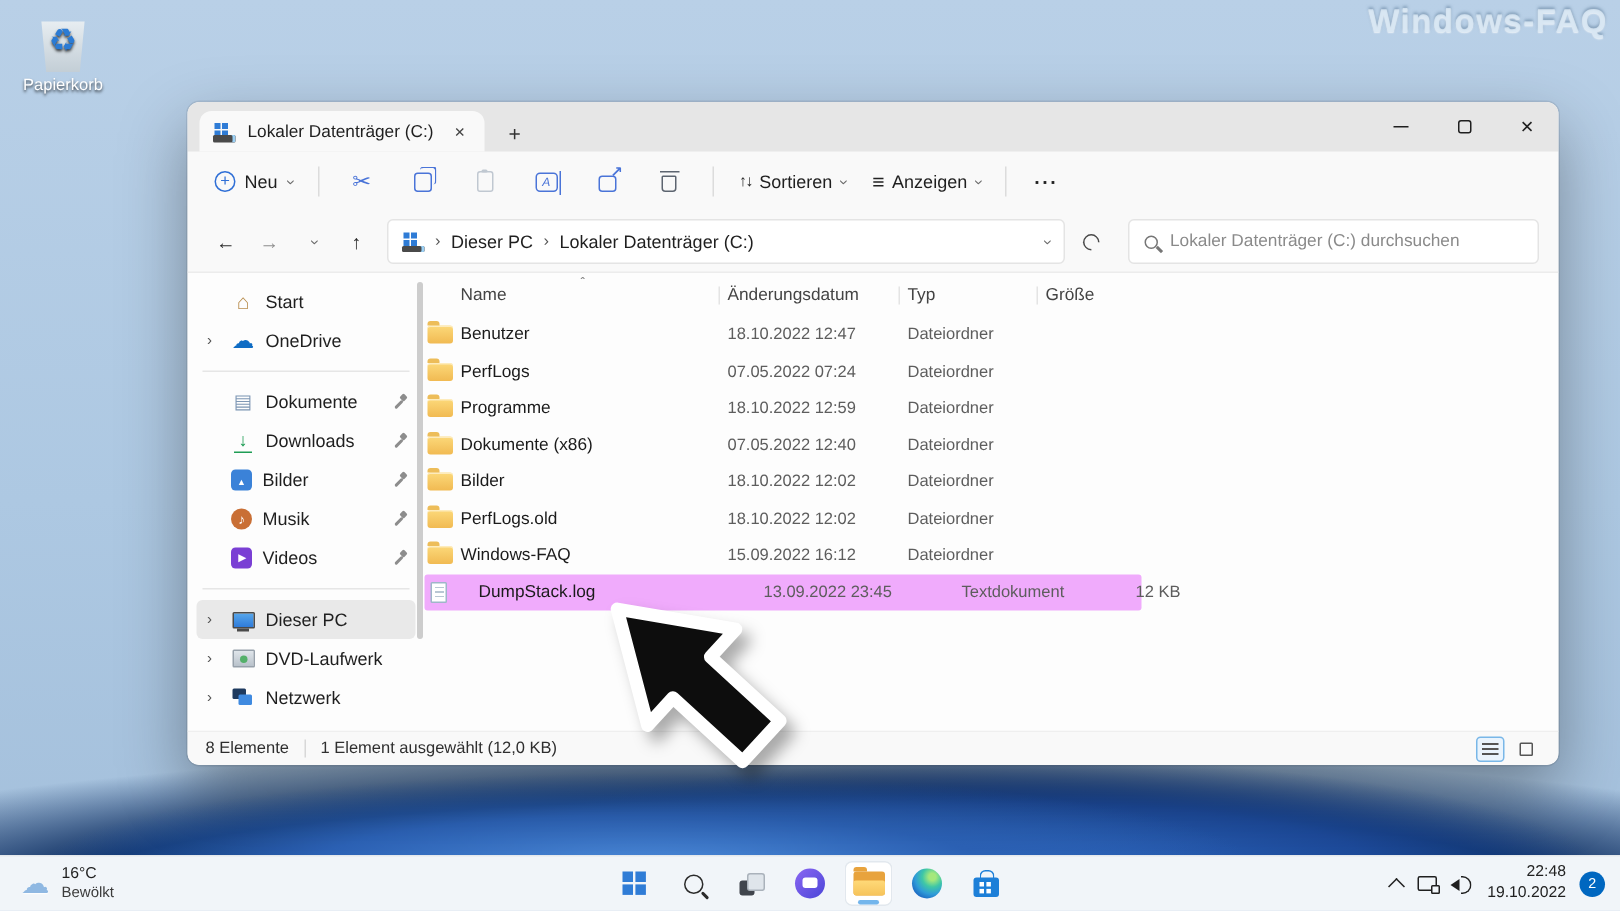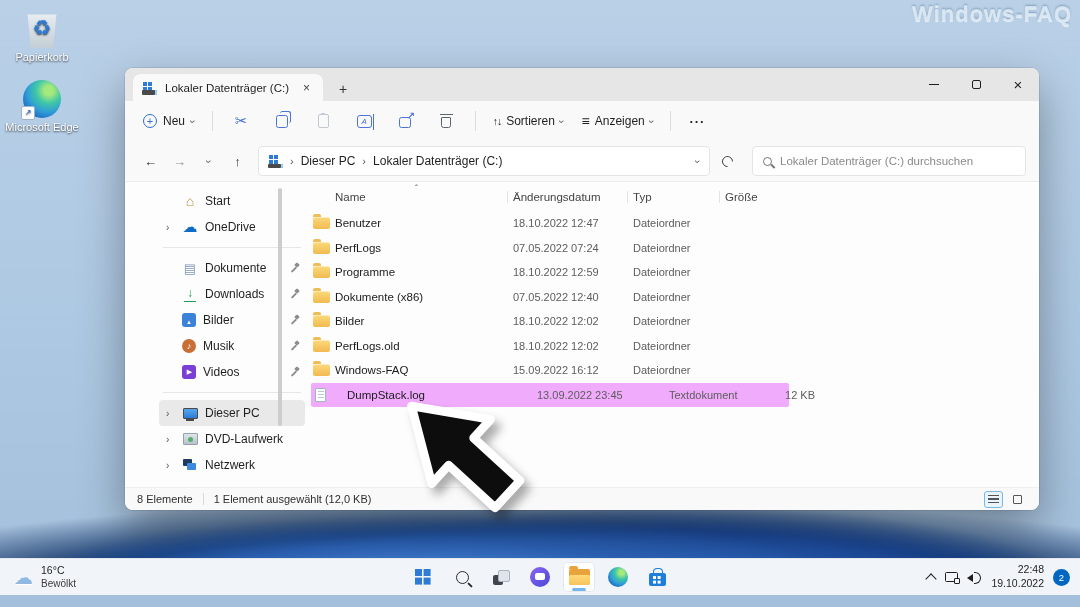--- a/index.html
+++ b/index.html
@@ -104,21 +104,21 @@
     display:flex; align-items:center; gap:8px; padding:0 10px; margin-left:8px; }
   .mag { width:9px; height:9px; border:1.5px solid #767676; border-radius:50%; position:relative; flex:0 0 auto; }
   .mag::after { content:""; position:absolute; width:1.5px; height:5px; background:#767676;
     right:-2px; bottom:-4px; transform:rotate(-45deg); }
   .searchbox input { border:none; outline:none; background:transparent; flex:1; font-size:11.5px; color:#333;
     font-family:"Liberation Sans","DejaVu Sans",sans-serif; }
   .searchbox input::placeholder { color:#8a8a8a; opacity:1; }
 
   
   .wbody { display:flex; height:305px; background:#fdfdfd; position:relative; }
-  .sidebar { width:158px; padding-top:6px; font-size:12px; color:#1f1f1f;margin-left:28px; }
+  .sidebar { width:158px; padding-top:6px; font-size:12px; color:#1f1f1f; }
   .sb-item { height:26px; display:flex; align-items:center; gap:7px; margin:0 6px; padding:0 4px 0 7px;
     border-radius:4px; position:relative; }
   .sb-item.selected { background:#e9e9e9; }
   .sb-chev { width:9px; flex:0 0 auto; visibility:hidden; color:#555; font-size:10px; }
   .sb-chev::before { content:"›"; }
   .sb-item.has-chev .sb-chev { visibility:visible; }
   .sb-icon { width:16px; height:16px; flex:0 0 auto; display:flex; align-items:center; justify-content:center; position:relative; }
   .sb-label { flex:1; white-space:nowrap; overflow:hidden; }
   .sb-pin { width:11px; height:11px; flex:0 0 auto; position:relative; visibility:hidden; }
   .sb-item.has-pin .sb-pin { visibility:visible; }
@@ -185,21 +185,21 @@
     border:1px solid transparent; border-radius:3px; }
   .view-btn.active { border-color:#79b7e8; background:#eaf4fd; }
   .ic-details { width:11px; height:9px; background:repeating-linear-gradient(#555 0 1.4px, transparent 1.4px 3.4px); }
   .ic-thumbs { width:9px; height:9px; border:1.3px solid #555; border-radius:1px; }
 
   
   .big-arrow { position:absolute; left:398px; top:393px; width:140px; height:125px; z-index:50;
     filter:drop-shadow(6px 7px 5px rgba(0,0,0,.32)); }
 
   
-  .taskbar { position:absolute; left:0; bottom:12px; width:100%; height:37px; background:#f1f5f9;
+  .taskbar { position:absolute; left:0; bottom:0; width:100%; height:37px; background:#f1f5f9;
     border-top:1px solid rgba(0,0,0,.05); display:flex; align-items:flex-end; z-index:60; }
   .tb-weather { display:flex; align-items:center; gap:8px; padding-left:14px; height:100%; }
   .w-cloud { font-size:19px; color:#8fb8e2; line-height:1; text-shadow:0 1px 1px #fff; }
   .w-cloud::before { content:"☁"; }
   .w-text { font-size:10.5px; color:#1f1f1f; line-height:1.3; }
   .w-text .cond { color:#3c3c3c; font-size:10px; }
 
   .tb-center { position:absolute; left:50%; transform:translateX(-50%); display:flex; align-items:center; gap:7px; height:100%; }
   .tb-app { width:32px; height:30px; display:flex; align-items:center; justify-content:center; border-radius:5px; position:relative; }
   .tb-app.active { background:#fff; box-shadow:inset 0 0 0 1px #e2e8ee; }
@@ -251,24 +251,20 @@
 <div class="desktop">
 
   <div class="watermark">Windows-FAQ</div>
 
   <div class="desk-icons">
 
   <div class="desk-icon recycle-bin">
         <span class="di-img"></span>
         <span class="di-label">Papierkorb</span>
       </div>
-      <div class="desk-icon edge">
-        <span class="di-img"></span>
-        <span class="di-label">Microsoft Edge</span>
-      </div>
     </div>
 
   <div class="bloom"></div>
 
   <div class="window">
 
     <div class="titlebar">
       <div class="tab">
         <span class="drive-ico"></span>
         <span class="tab-title">Lokaler Datenträger (C:)</span>

